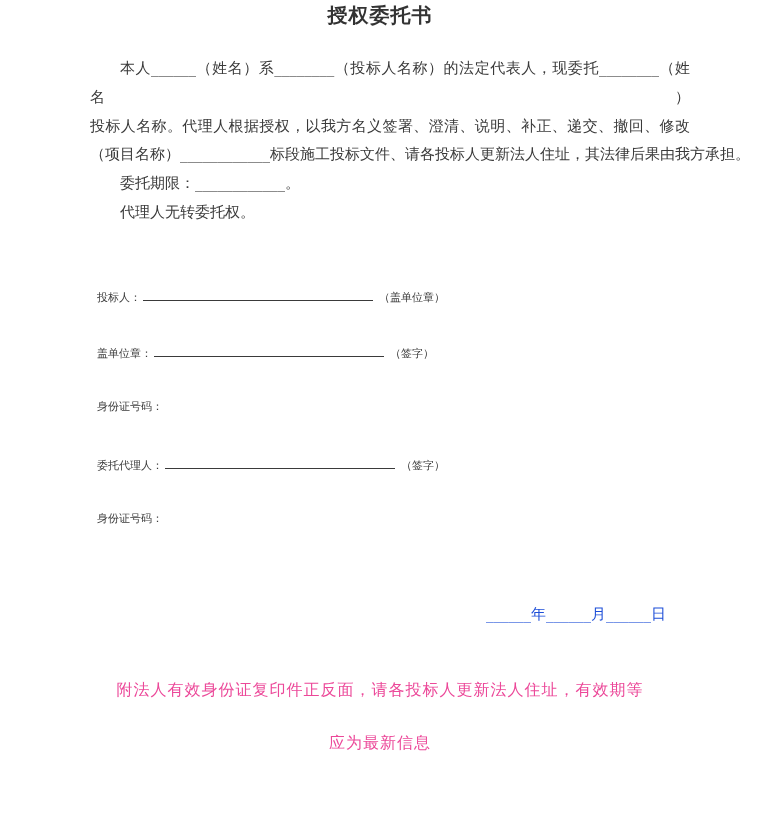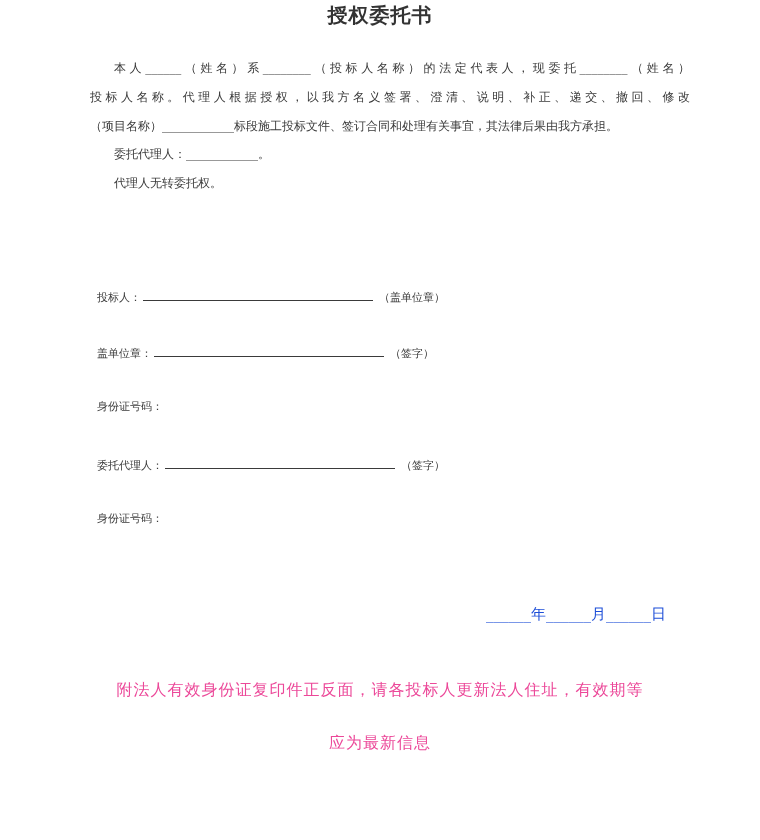--- a/index.html
+++ b/index.html
@@ -25,21 +25,21 @@
     font-size: 20px;
     font-weight: bold;
     color: #333333;
     letter-spacing: 1px;
   }
   .body-block {
     position: absolute;
     top: 54px;
     left: 90px;
     width: 600px;
-    font-size: 12px;
+    font-size: 15px;
     line-height: 28.8px;
   }
   .body-line { white-space: nowrap; }
   .indent { text-indent: 2em; }
   .stretch {
     text-align: justify;
     text-align-last: justify;
     white-space: normal;
   }
   .sig-block {
@@ -89,22 +89,22 @@
 </head>
 <body>
 
 <div class="page">
 
   <div class="doc-title">授权委托书</div>
 
   <div class="body-block">
     <div class="body-line indent stretch">本人______（姓名）系________（投标人名称）的法定代表人，现委托________（姓名）</div>
     <div class="body-line stretch">投标人名称。代理人根据授权，以我方名义签署、澄清、说明、补正、递交、撤回、修改</div>
-    <div class="body-line">（项目名称）____________标段施工投标文件、签订合同和处理有关事宜，其法律后果由我方承担。</div>
-    <div class="body-line indent">委托代理人：____________。</div>
+    <div class="body-line">（项目名称）____________标段施工投标文件、请各投标人更新法人住址，其法律后果由我方承担。</div>
+    <div class="body-line indent">委托期限：____________。</div>
     <div class="body-line indent">代理人无转委托权。</div>
   </div>
 
   <div class="sig-block">
     <div class="sig-row">
       <span>投标人：</span><span class="sig-blank"></span><span>（盖单位章）</span>
     </div>
     <div class="sig-row">
       <span>盖单位章：</span><span class="sig-blank"></span><span>（签字）</span>
     </div>

